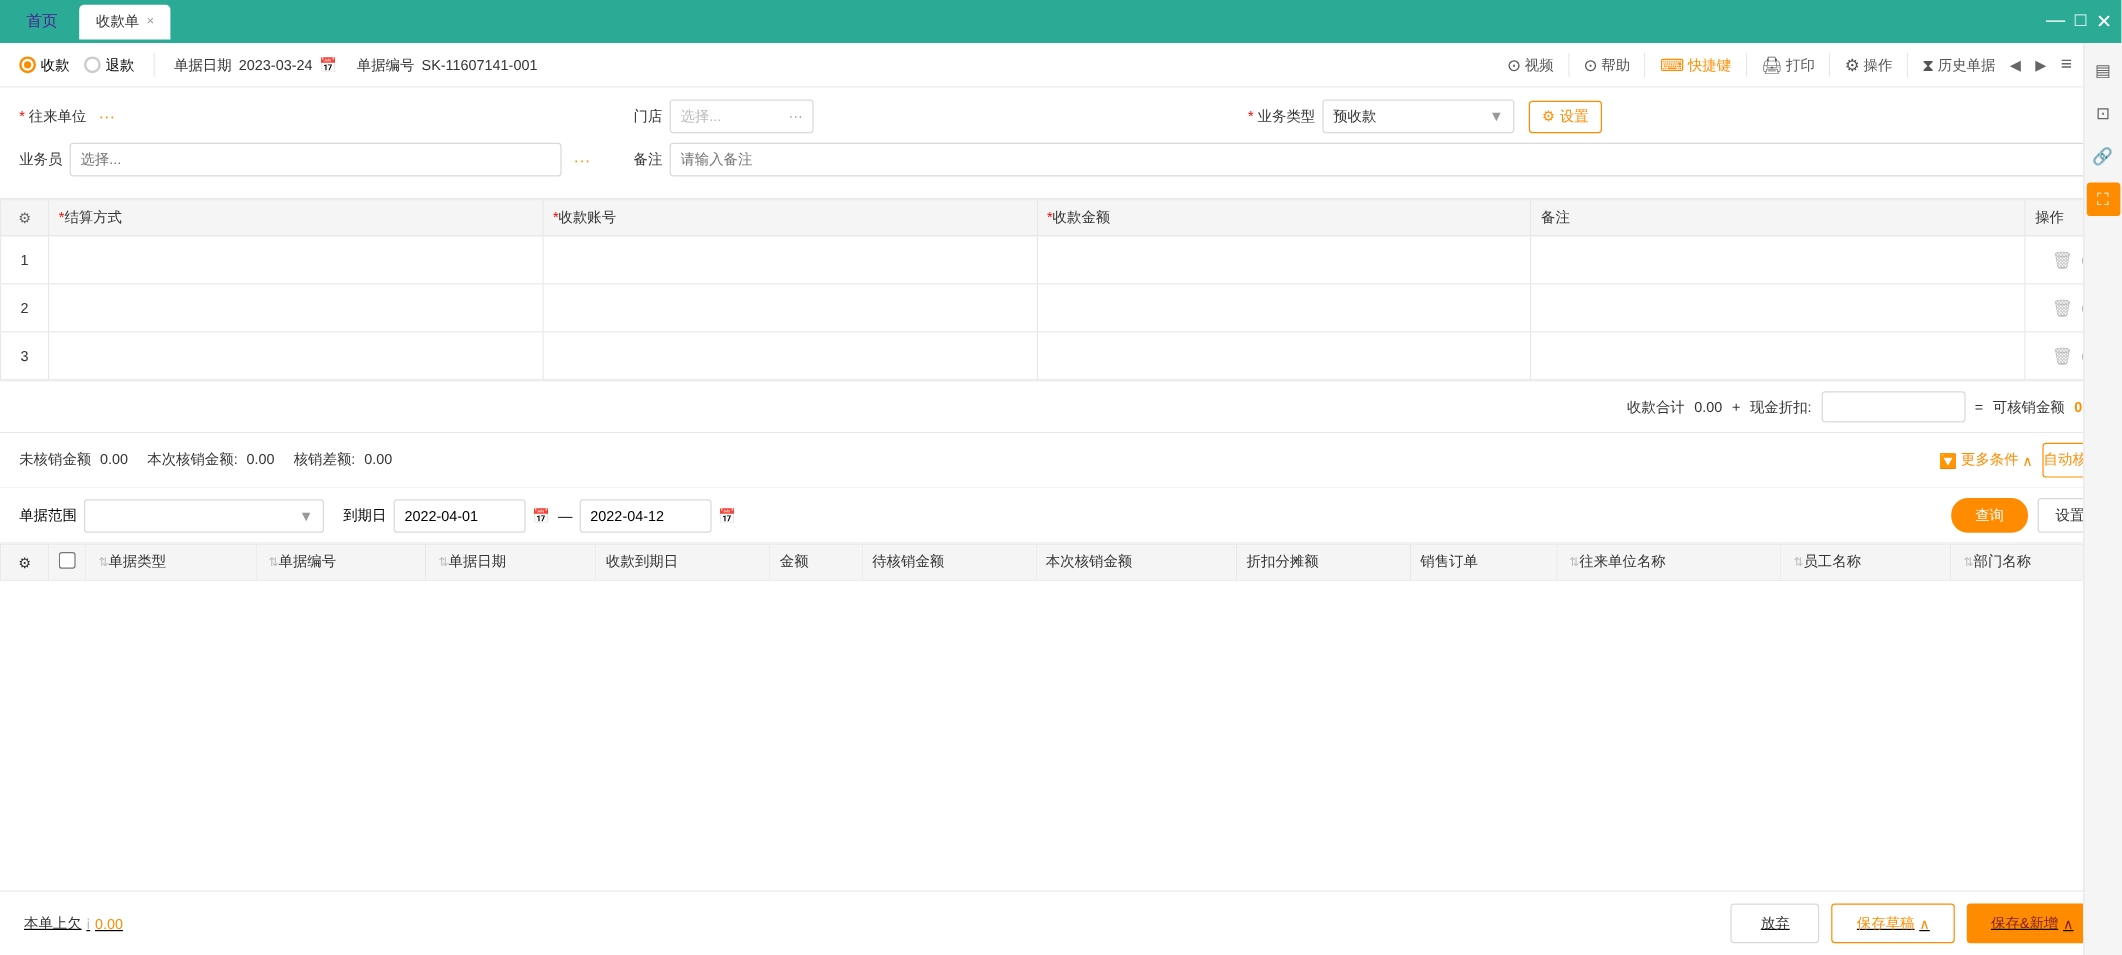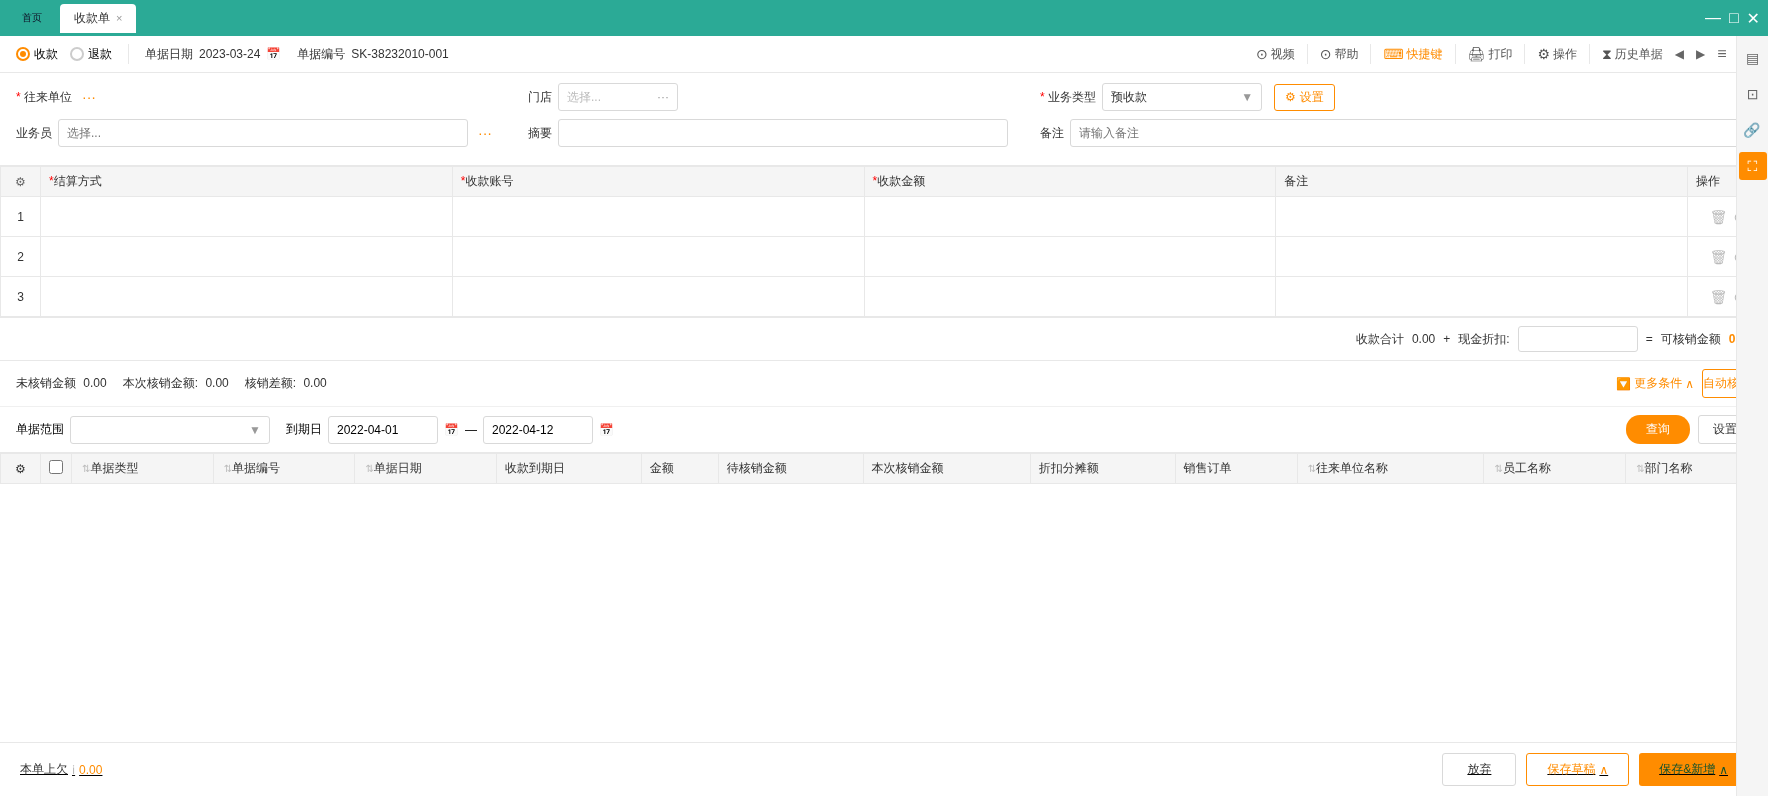--- a/index.html
+++ b/index.html
@@ -9,24 +9,24 @@
     .tab-bar {
       display: flex;
       align-items: center;
       background: #2baa96;
       height: 36px;
       padding: 0 8px;
       justify-content: space-between;
     }
     .tab-bar-left { display: flex; align-items: center; gap: 4px; }
     .tab-home {
-      color: #0f172a;
+      color: #4c1d95;
       padding: 6px 14px;
       cursor: pointer;
-      font-size: 10px;
+      font-size: 13px;
     }
     .tab-active {
       background: #fff;
       color: #333;
       padding: 6px 14px;
       border-radius: 4px 4px 0 0;
       cursor: pointer;
       font-size: 13px;
       display: flex;
       align-items: center;
@@ -269,21 +269,21 @@
       border-radius: 3px; padding: 7px 24px; cursor: pointer; color: #333;
     }
     .btn-draft {
       background: #fff; border: 1px solid #ff8c00;
       color: #ff8c00; border-radius: 3px;
       padding: 7px 20px; cursor: pointer;
       display: flex; align-items: center; gap: 4px;
     }
     .btn-save {
       background: #ff8c00; border: none;
-      color: #14532d; border-radius: 3px;
+      color: #7f1d1d; border-radius: 3px;
       padding: 7px 20px; cursor: pointer;
       display: flex; align-items: center; gap: 4px;
     }
 
     
     .right-sidebar {
       position: fixed; right: 0; top: 36px;
       width: 32px; height: calc(796px - 36px);
       background: #f5f5f5;
       display: flex; flex-direction: column;
@@ -333,21 +333,21 @@
       </div>
     </div>
     <div class="toolbar-divider"></div>
     <div class="toolbar-field">
       <label>单据日期</label>
       <span>2023-03-24</span>
       <span style="color:#2baa96; cursor:pointer;">📅</span>
     </div>
     <div class="toolbar-field">
       <label>单据编号</label>
-      <span>SK-38232010-001</span>
+      <span>SK-11607141-001</span>
     </div>
     <div class="toolbar-right">
       <div class="toolbar-btn">
         <span class="icon">⊙</span>
         <span>视频</span>
       </div>
       <div class="toolbar-divider"></div>
       <div class="toolbar-btn">
         <span class="icon">⊙</span>
         <span>帮助</span>
@@ -402,24 +402,20 @@
       <div class="settings-btn" style="margin-left:12px;">
         <span>⚙</span>
         <span>设置</span>
       </div>
     </div>
     <div class="form-row">
       <div class="form-field" style="max-width:480px;">
         <label>业务员</label>
         <input class="form-input" type="text" placeholder="选择..." style="">
         <span class="more-btn">···</span>
-      </div>
-      <div class="form-field" style="max-width:480px; margin-left:32px;">
-        <label>摘要</label>
-        <input class="form-input" type="text" style="">
       </div>
       <div class="form-field" style="margin-left:32px; flex:1;">
         <label>备注</label>
         <input class="form-input" type="text" placeholder="请输入备注" style="">
       </div>
     </div>
   </div>
 
   <div class="table-section">
     <table class="data-table">

